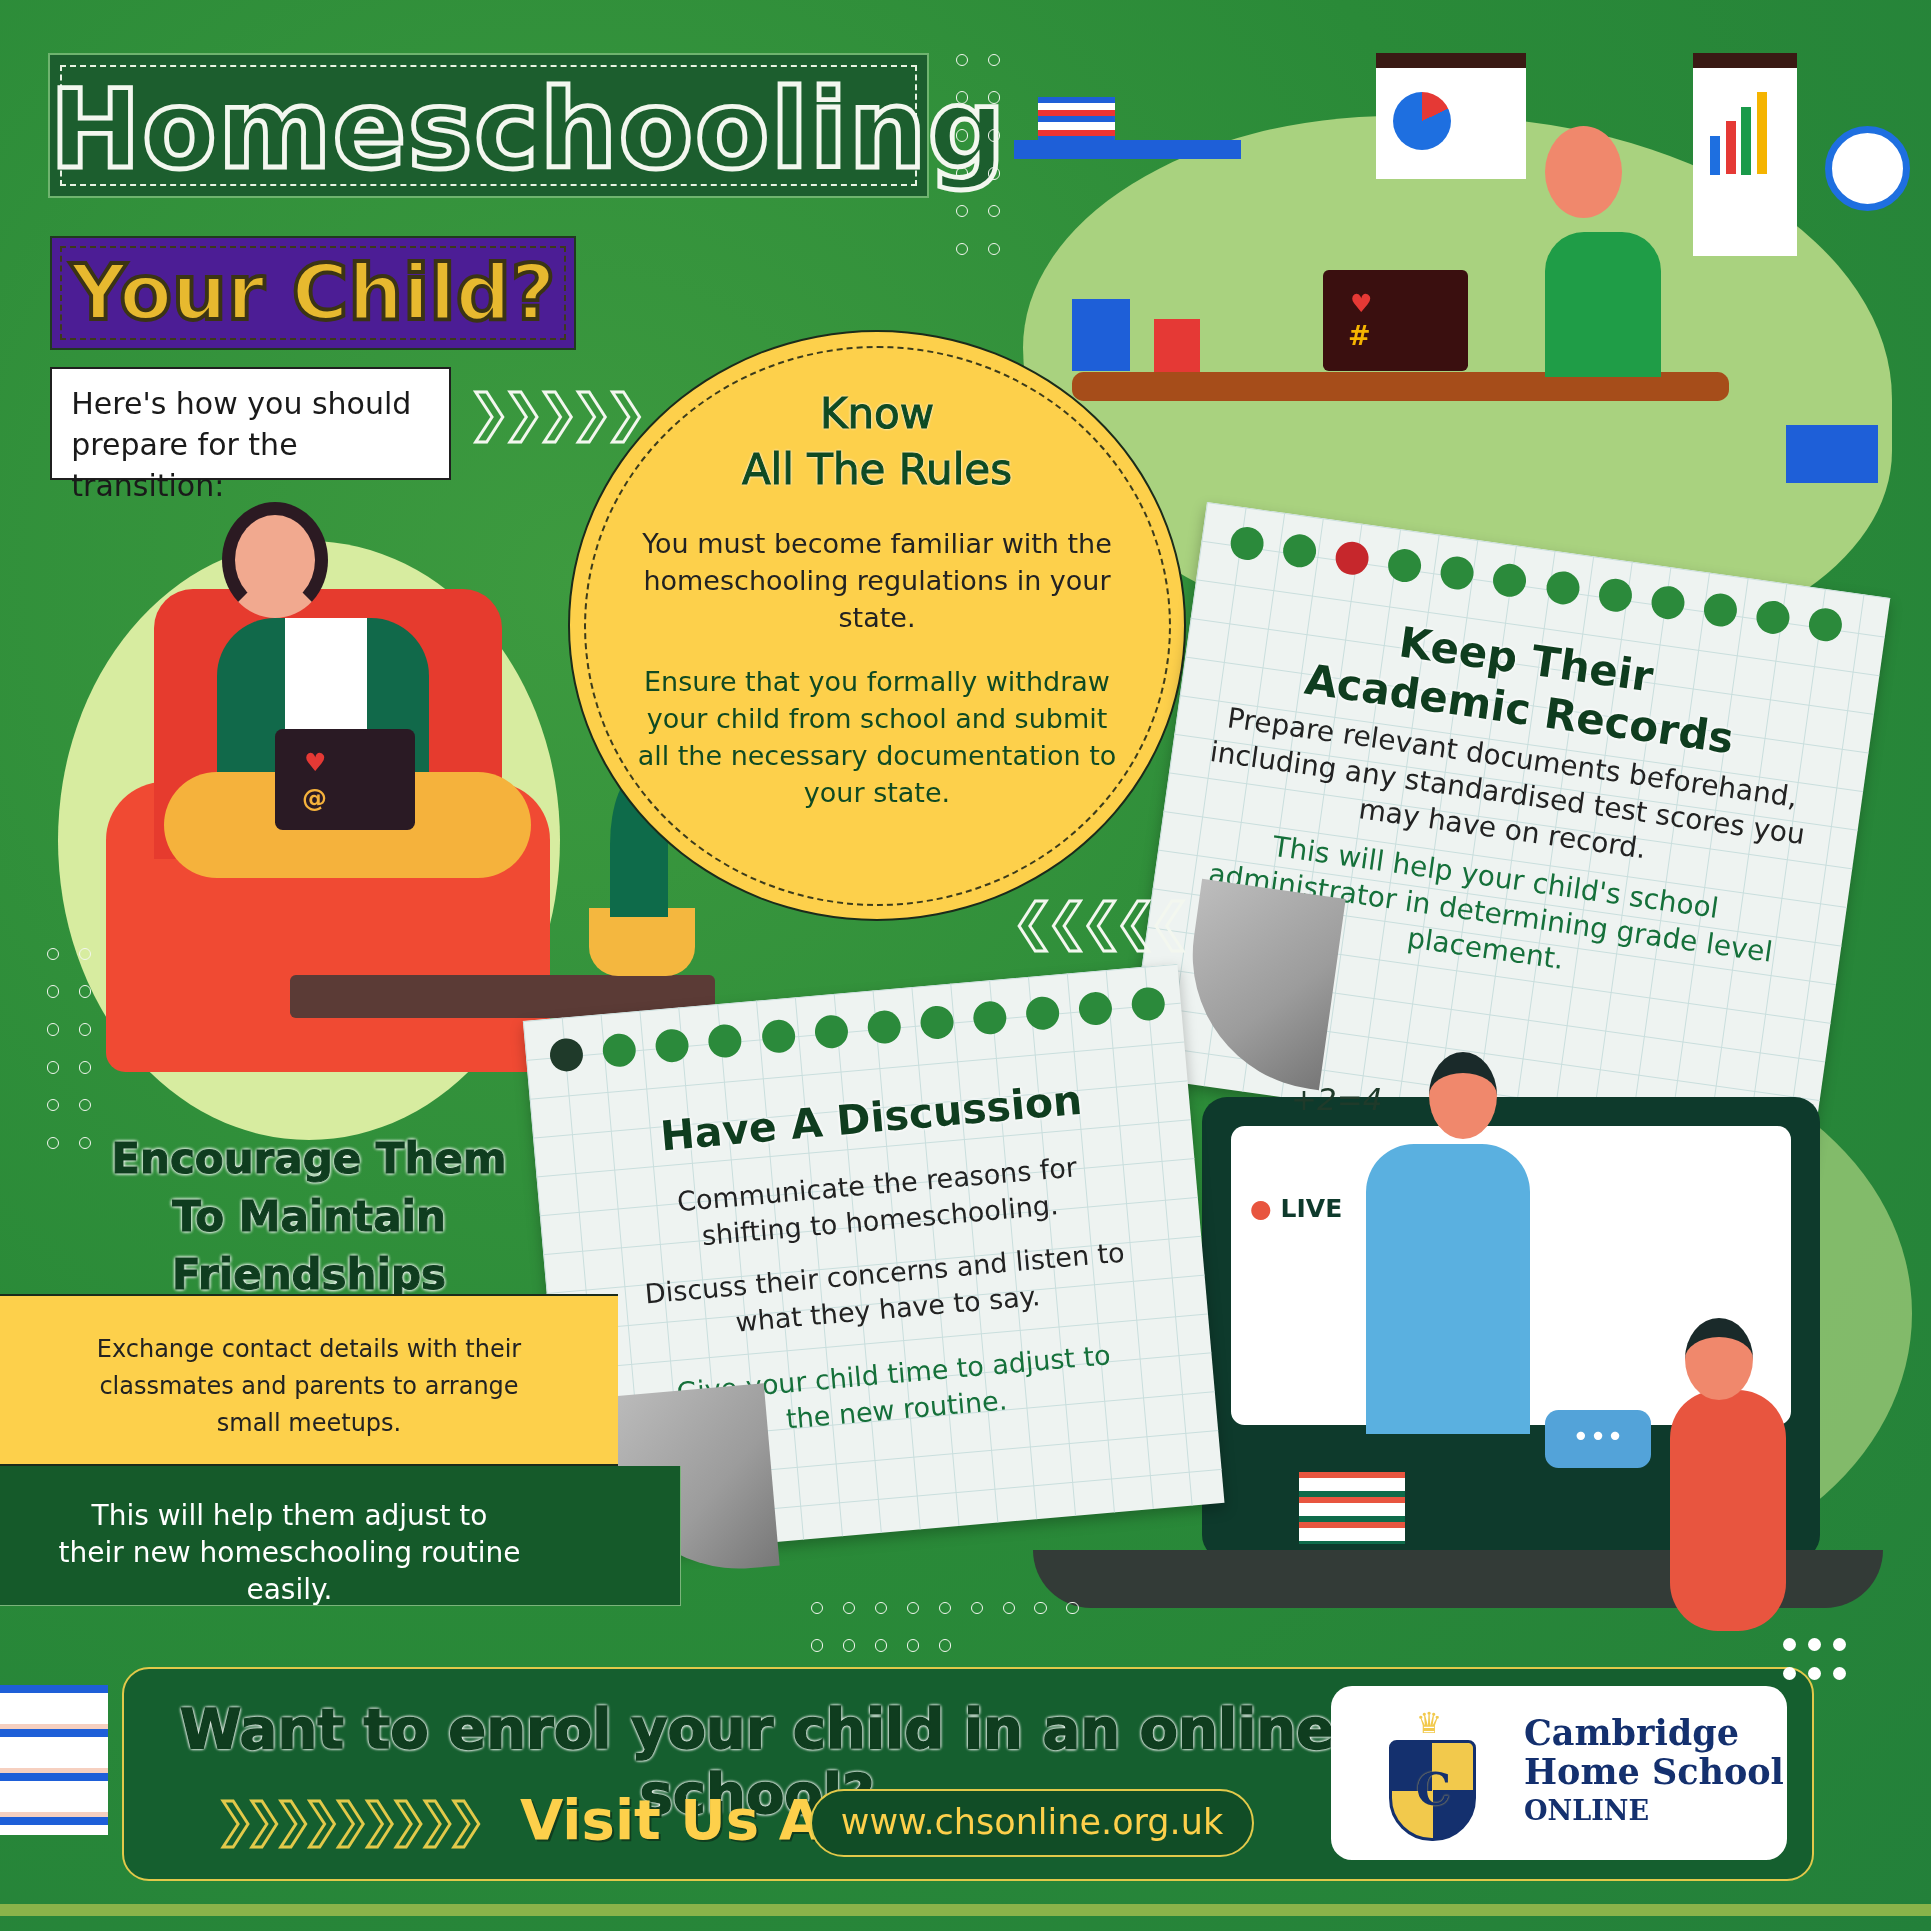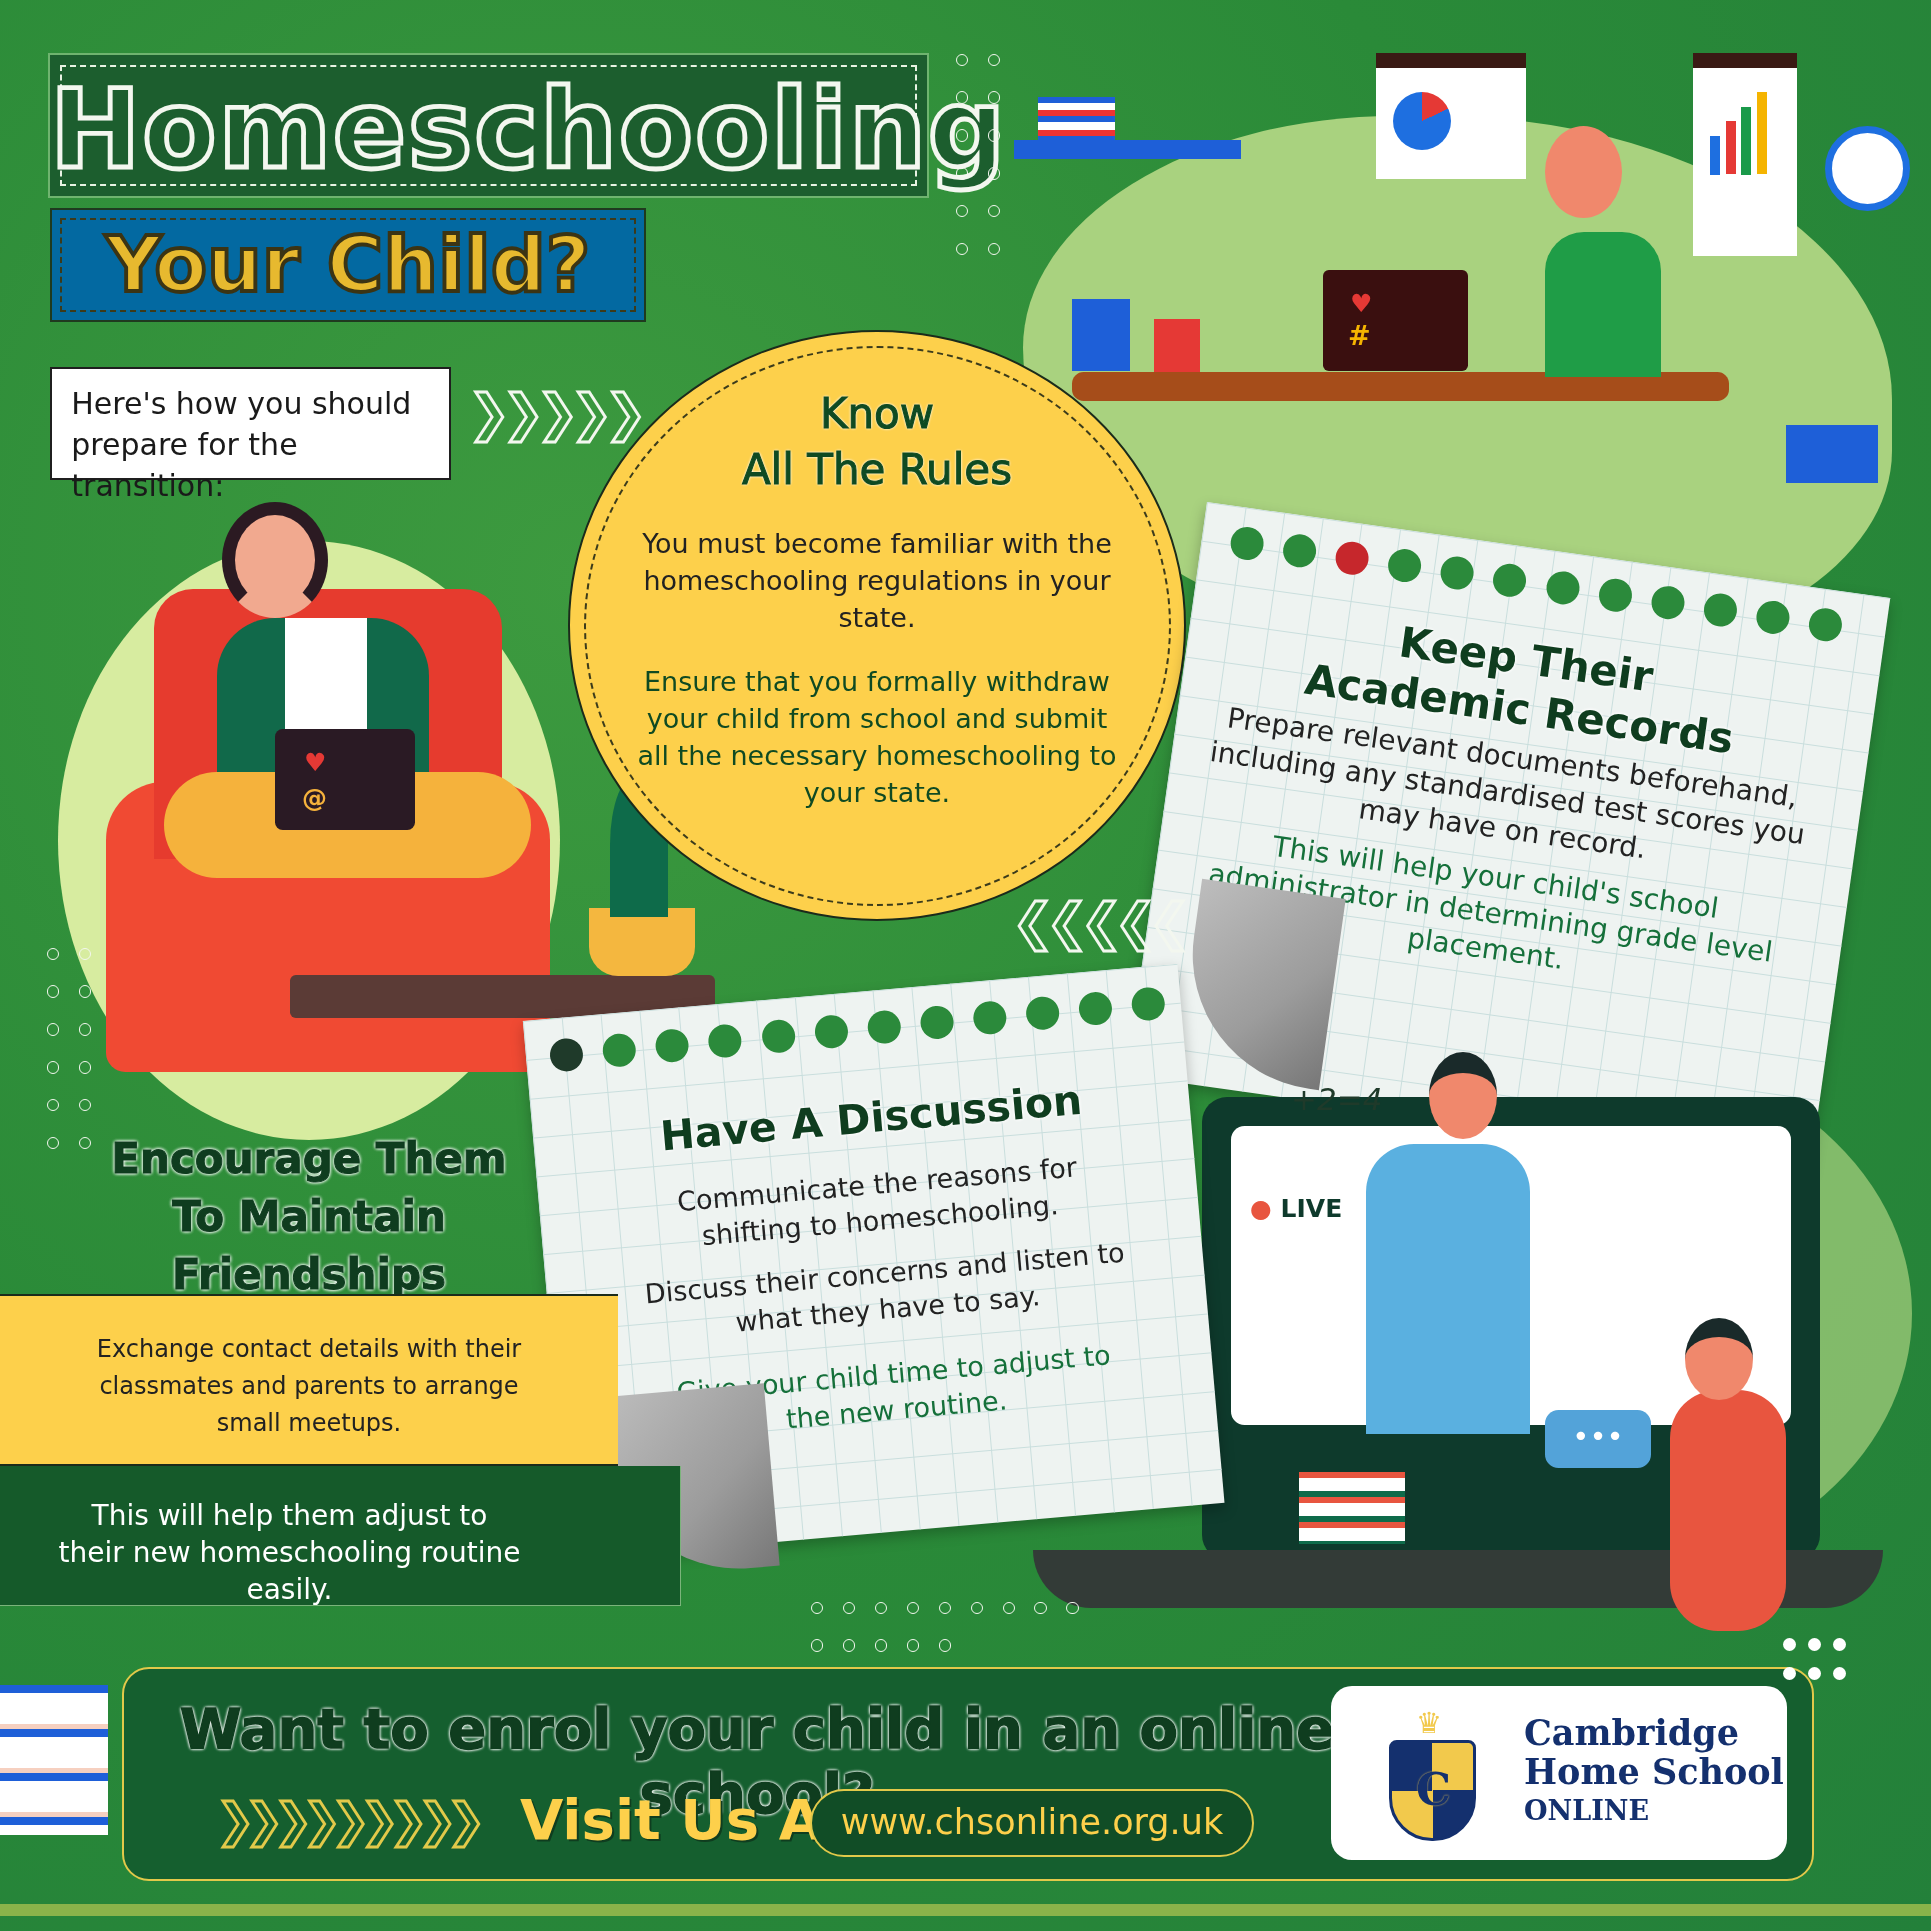--- a/index.html
+++ b/index.html
@@ -6,21 +6,21 @@
   html,body{width:1931px;height:1931px;overflow:hidden;}
   body{background:#2e8b3a;font-family:"DejaVu Sans","Liberation Sans",sans-serif;position:relative;}
   .abs{position:absolute;}
   .bg{left:0;top:0;width:1931px;height:1931px;background:radial-gradient(circle at 30% 30%,#3d9a3f 0%,#2a8a38 50%,#23803a 100%);}
   .light-blob{background:#a9d27f;border-radius:50%;}
   .light-blob2{background:#d7eca0;border-radius:50%;}
   
   .title-box{left:48px;top:53px;width:881px;height:145px;background:#1c5e2e;border:2.9px solid #6fb46f;}
   .title-box .inner{position:absolute;inset:9.7px;border:2.9px dashed #e8f3e3;}
   .title-text{position:absolute;left:0;right:0;top:11.6px;text-align:center;font-family:"DejaVu Sans",sans-serif;font-weight:bold;font-size:108px;color:#1c5e2e;-webkit-text-stroke:4.8px #f3f7ef;letter-spacing:1.9px;}
-  .sub-box{left:50px;top:208px;width:596px;height:114px;background:#0369a1;border:2.9px solid #1f3a1f;}
+  .sub-box{left:50px;top:236px;width:526px;height:114px;background:#4c1d95;border:2.9px solid #1f3a1f;}
   .sub-box .inner{position:absolute;inset:7.7px;border:2.9px dashed #3d3a1a;}
   .sub-text{position:absolute;left:0;right:0;top:9.7px;text-align:center;font-weight:bold;font-size:77px;color:#e7b92f;-webkit-text-stroke:3.9px #3b3414;}
   .intro-box{left:50px;top:367px;width:401px;height:113px;background:#fff;border:2.9px solid #1f1f1f;padding:13.5px 19.3px;font-size:30px;line-height:41px;color:#1a1a1a;}
   .chev{color:#f3f7ef;font-size:50px;font-weight:bold;letter-spacing:-7.7px;}
   .chev-outline{color:transparent;-webkit-text-stroke:2.9px #f3f7ef;}
   
   .rule-circle{left:568px;top:330px;width:618px;height:591px;border-radius:50%;background:#fdd04b;border:2.9px solid #1b2b1b;}
   .rule-circle .inner{position:absolute;inset:13.5px;border-radius:50%;border:2.9px dashed #3b3b1b;}
   .rule-content{position:absolute;left:58px;right:58px;top:54px;text-align:center;}
   .rule-title{font-weight:normal;font-size:42px;line-height:56px;color:#0f4a22;-webkit-text-stroke:1px #0f4a22;text-shadow:0 0 2.9px #fff,0 0 2.9px #fff;}
@@ -92,21 +92,21 @@
 <div class="abs dot-grid" style="left:37px;top:937px;width:77px;">
   <span></span><span></span><span></span><span></span><span></span><span></span><span></span><span></span><span></span><span></span><span></span><span></span>
 </div>
 
 <div class="abs rule-circle">
   <div class="inner"></div>
   <div class="rule-content">
     <div class="rule-title">Know</div>
     <div class="rule-title">All The Rules</div>
     <div class="rule-p">You must become familiar with the homeschooling regulations in your state.</div>
-    <div class="rule-p green">Ensure that you formally withdraw your child from school and submit all the necessary homeschooling to your state.</div>
+    <div class="rule-p green">Ensure that you formally withdraw your child from school and submit all the necessary documentation to your state.</div>
   </div>
 </div>
 
 <div class="abs" style="left:1014px;top:140px;width:227px;height:19.3px;background:#1e5fd8;"></div>
 <div class="abs" style="left:1038px;top:97px;width:77px;height:43px;background:repeating-linear-gradient(#1e5fd8 0 5.8px,#fff 5.8px 13.5px,#e33 13.5px 19.3px);"></div>
 <div class="abs" style="left:1376px;top:53px;width:150px;height:126px;background:#fff;border-top:15.4px solid #3a1a14;">
   <div class="abs" style="left:17.4px;top:24px;width:58px;height:58px;border-radius:50%;background:conic-gradient(#e53935 0 18%,#1e6fe0 18% 100%);"></div>
 </div>
 <div class="abs" style="left:1693px;top:53px;width:104px;height:203px;background:#fff;border-top:15.4px solid #3a1a14;">
   <div class="abs" style="left:17.4px;top:68px;width:9.7px;height:39px;background:#1e6fe0;"></div>

